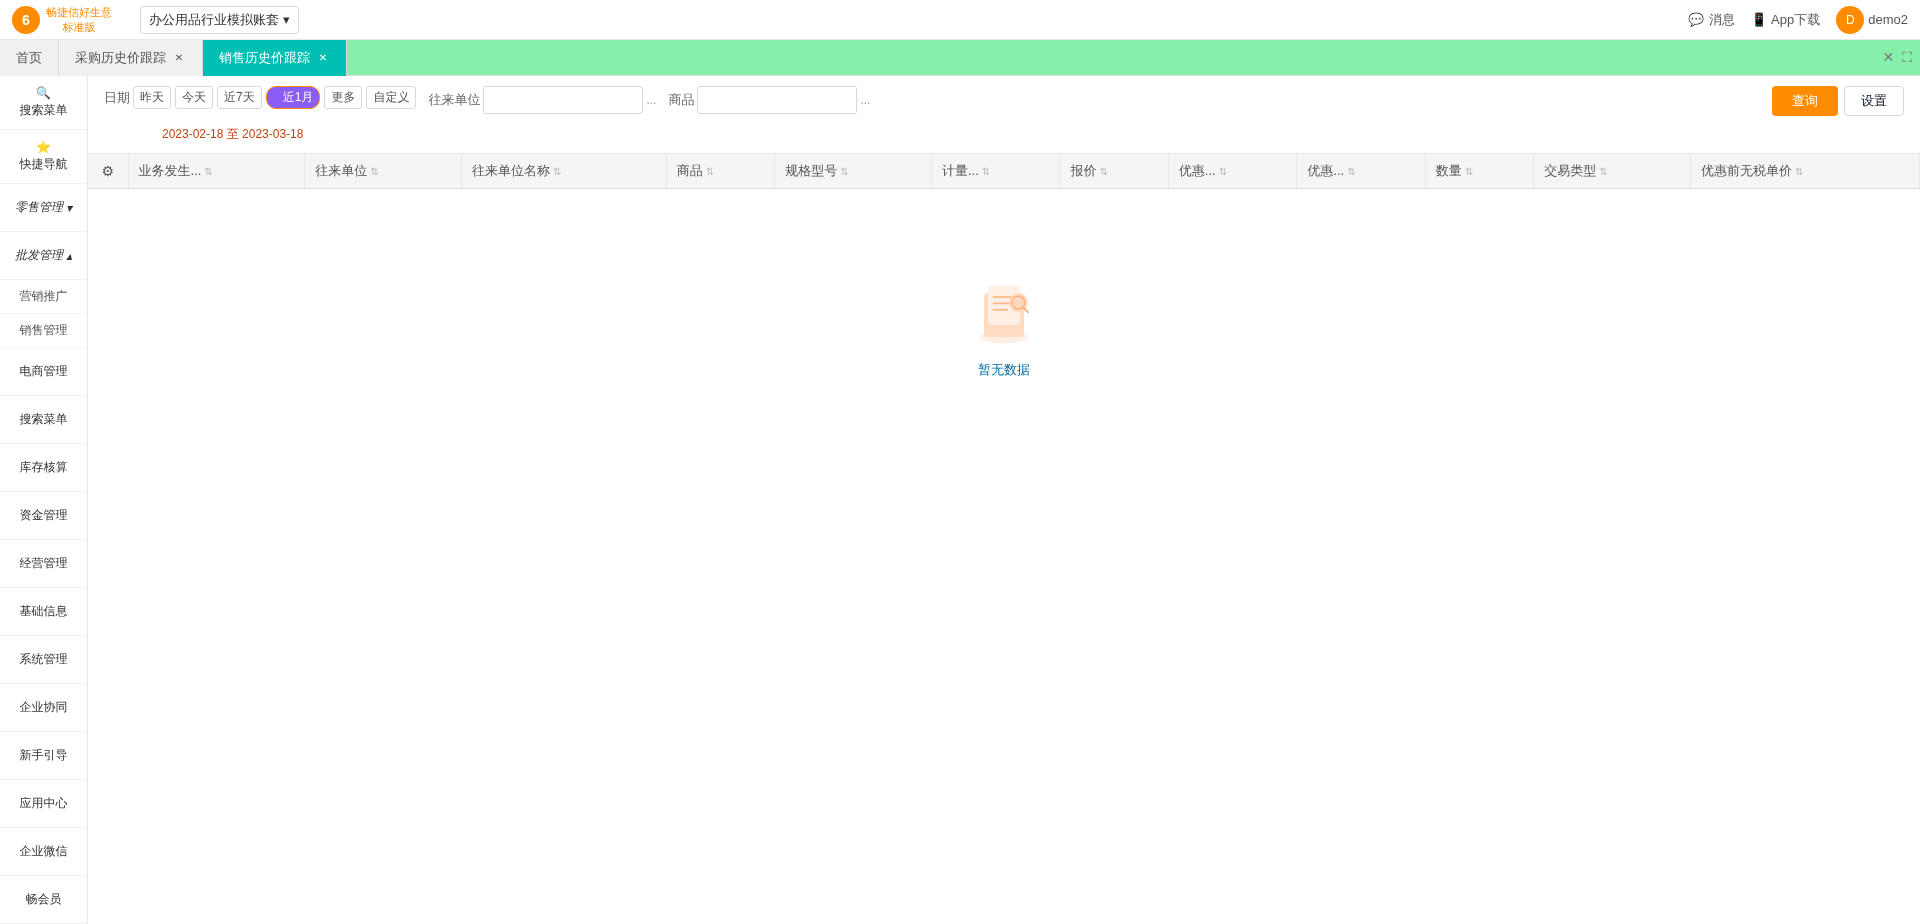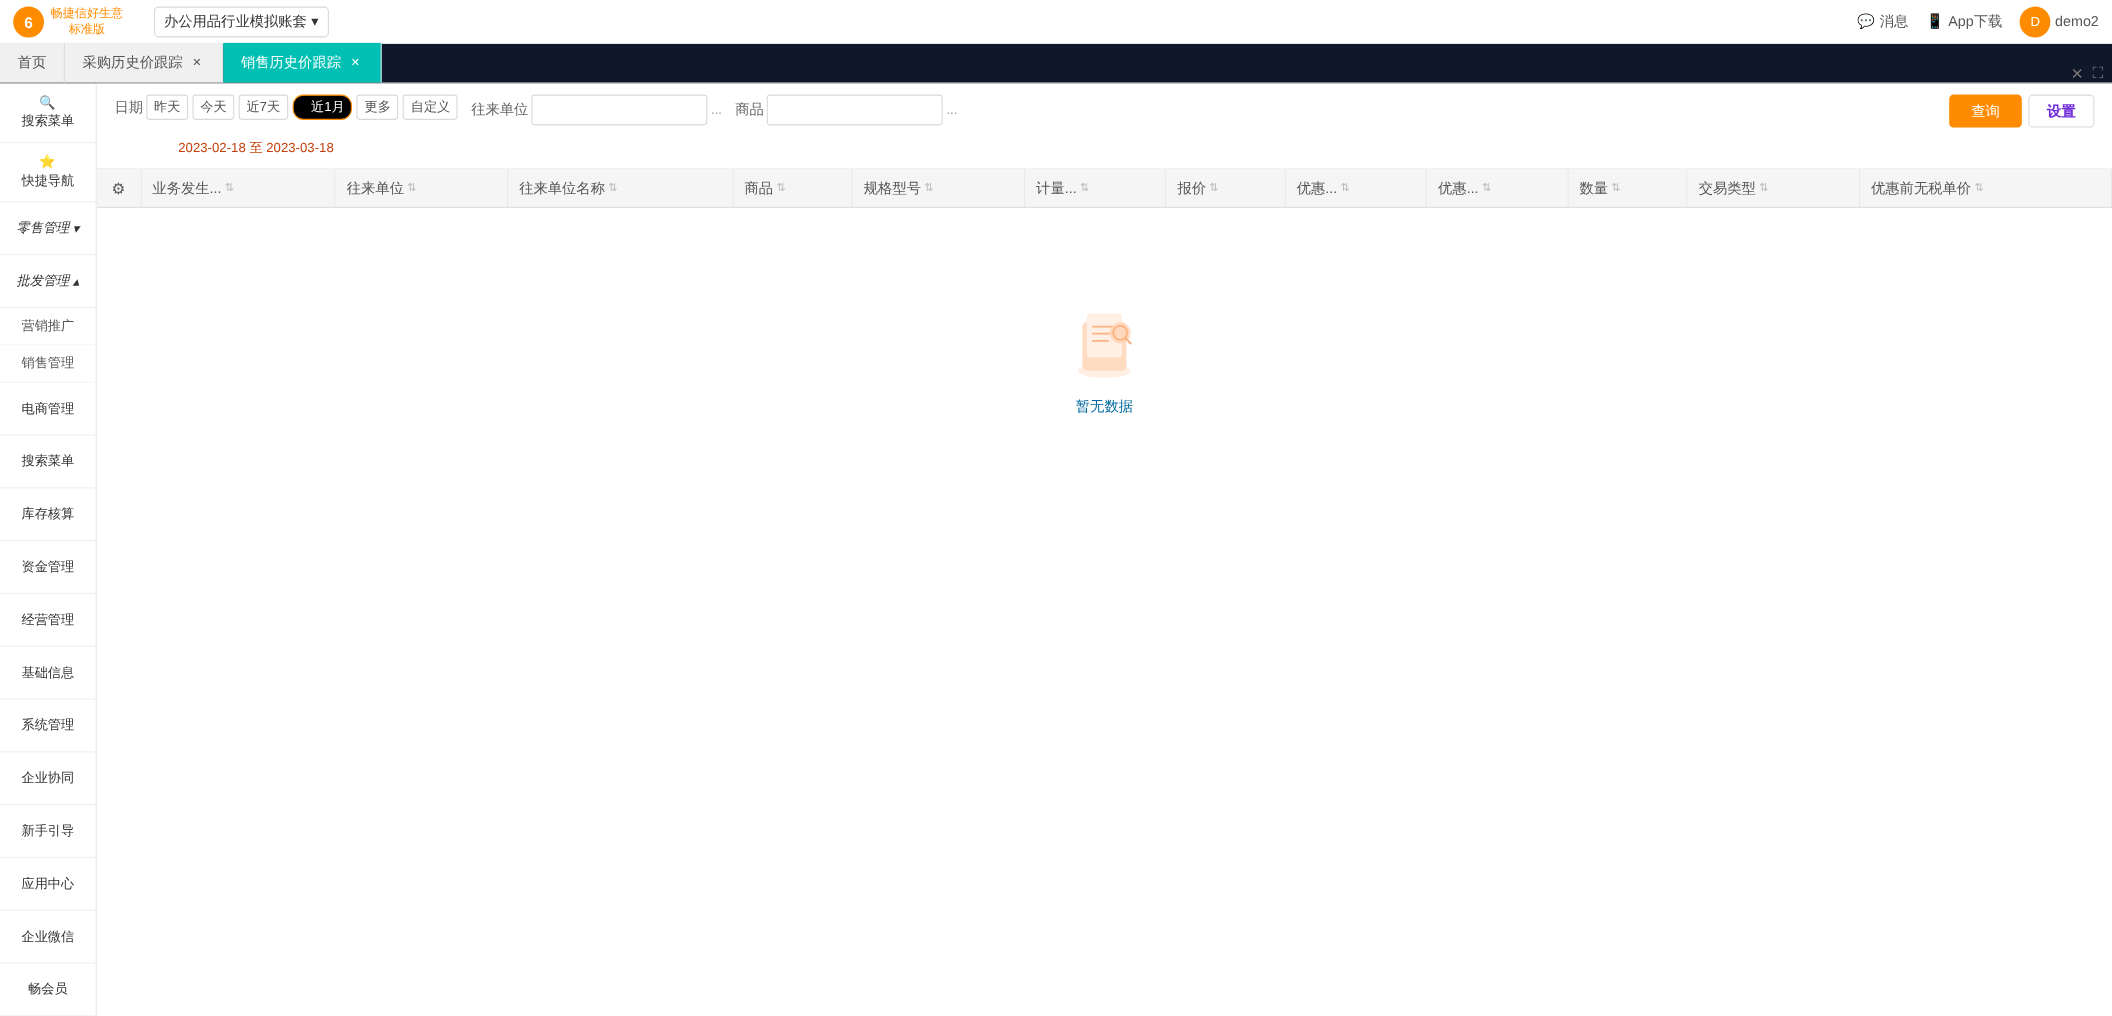--- a/index.html
+++ b/index.html
@@ -79,26 +79,27 @@
       display: flex;
       align-items: center;
       justify-content: center;
       color: white;
       font-size: 12px;
     }
 
     
     .tab-bar {
       height: 36px;
-      background: #0f172a;
-      display: flex;
-      align-items: flex-end;
+      background: #86efac;
+      display: flex;
+      align-items: center;
       flex-shrink: 0;
       border-bottom: 1px solid #ddd;
       padding-left: 0;
+      font-family: Liberation Serif, serif;
     }
     .tab-item {
       height: 36px;
       padding: 0 16px;
       display: flex;
       align-items: center;
       gap: 6px;
       cursor: pointer;
       font-size: 13px;
       color: #555;
@@ -274,21 +275,21 @@
     .date-btn {
       padding: 2px 6px;
       border: 1px solid #d9d9d9;
       border-radius: 3px;
       cursor: pointer;
       font-size: 12px;
       color: #555;
       background: #fff;
     }
     .date-btn.active {
-      background: #000000;
+      background: #8b5cf6;
       border-color: #ff8c00;
       color: #fff;
       border-radius: 10px;
       padding-left: 16px;
     }
     .date-range-text {
       font-size: 12px;
       color: #c2410c;
       margin-left: 16px;
     }
@@ -310,26 +311,25 @@
       background: #ff8c00;
       color: #fff;
       border: none;
       border-radius: 4px;
       cursor: pointer;
       font-size: 13px;
     }
     .settings-btn {
       padding: 5px 16px;
       background: #fff;
-      color: #6d28d9;
+      color: #0f172a;
       border: 1px solid #d9d9d9;
       border-radius: 4px;
       cursor: pointer;
       font-size: 13px;
-      font-weight: bold;
     }
 
     
     .table-container {
       flex: 1;
       overflow: auto;
     }
     .data-table {
       width: 100%;
       border-collapse: collapse;

